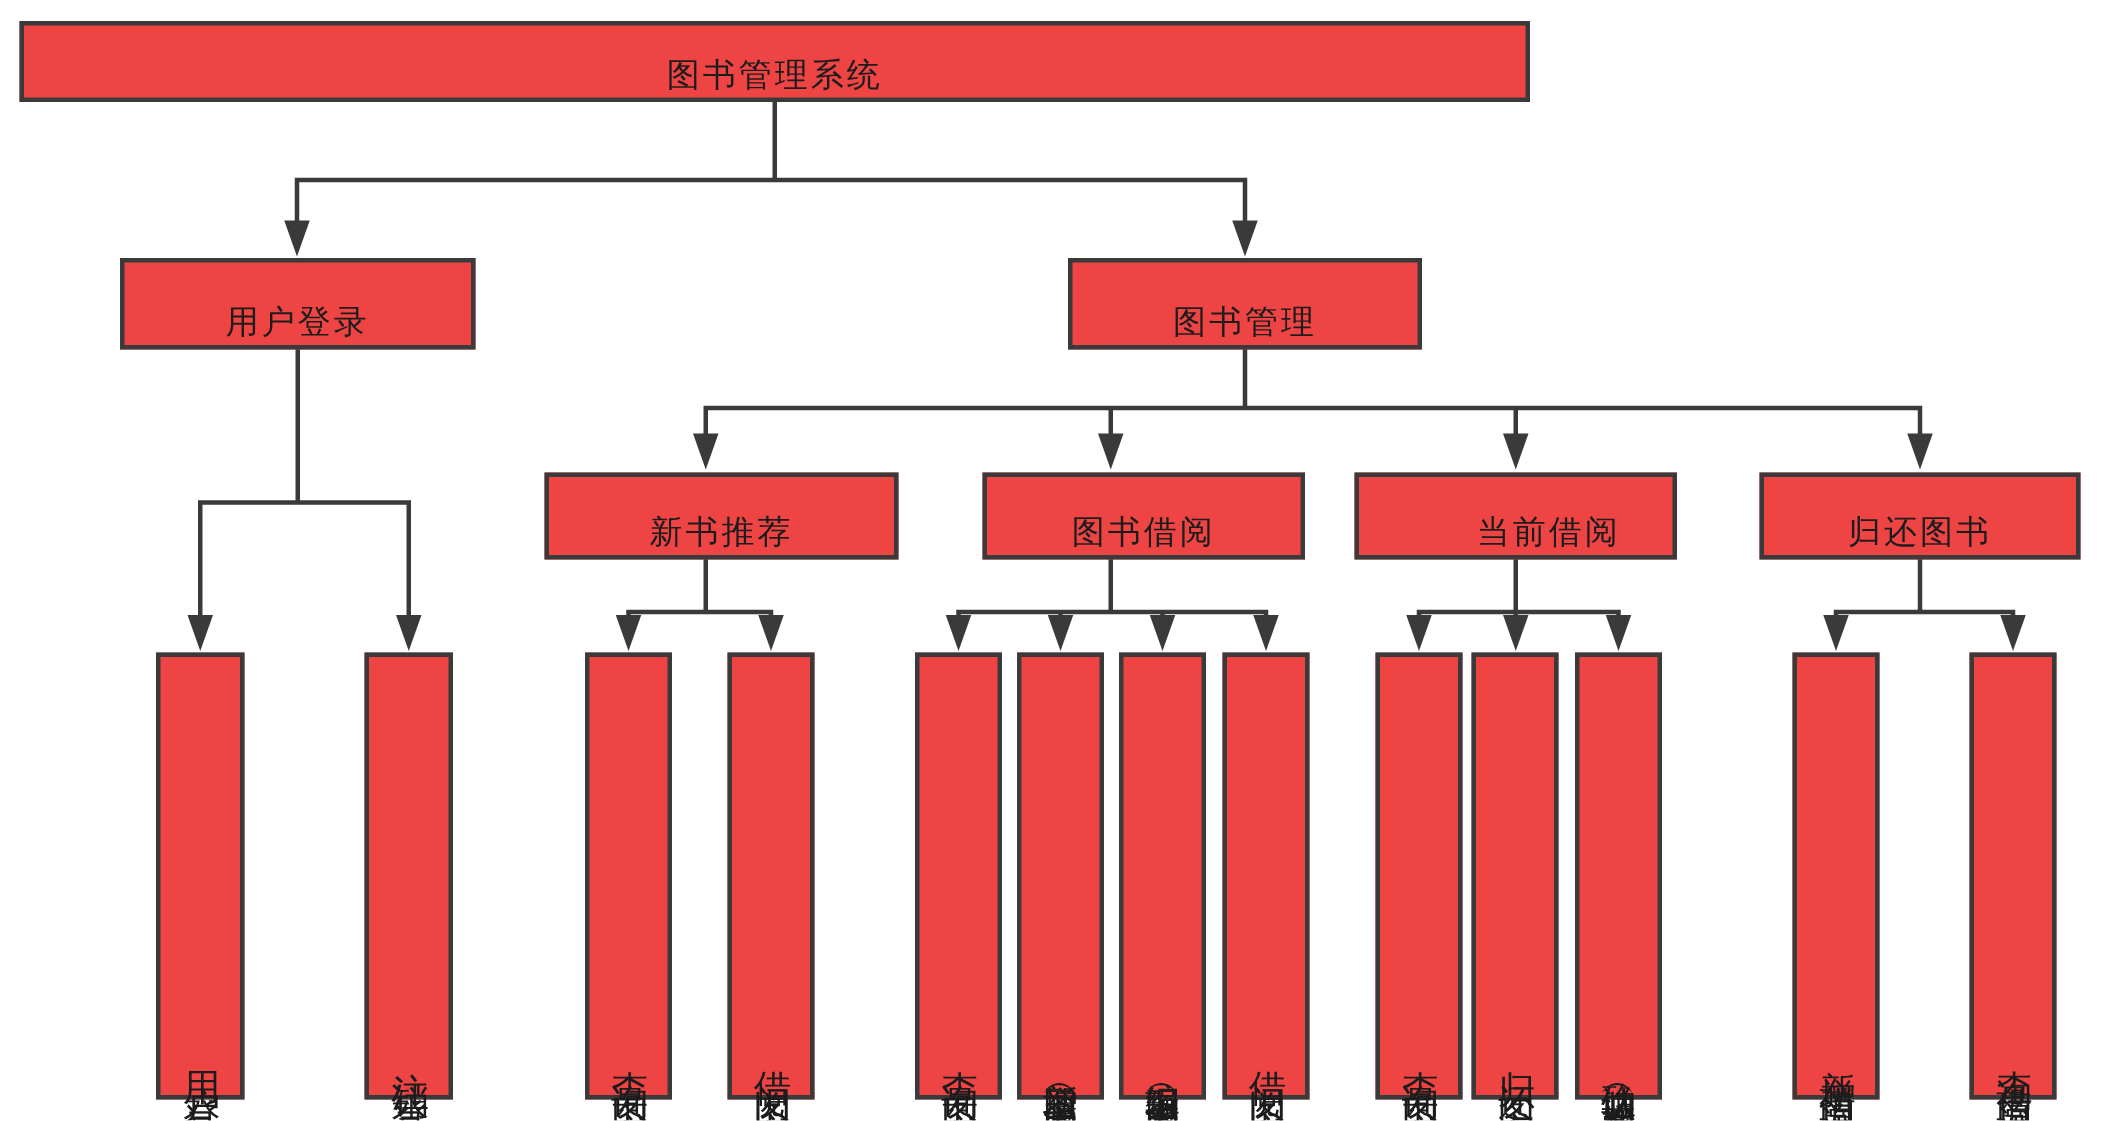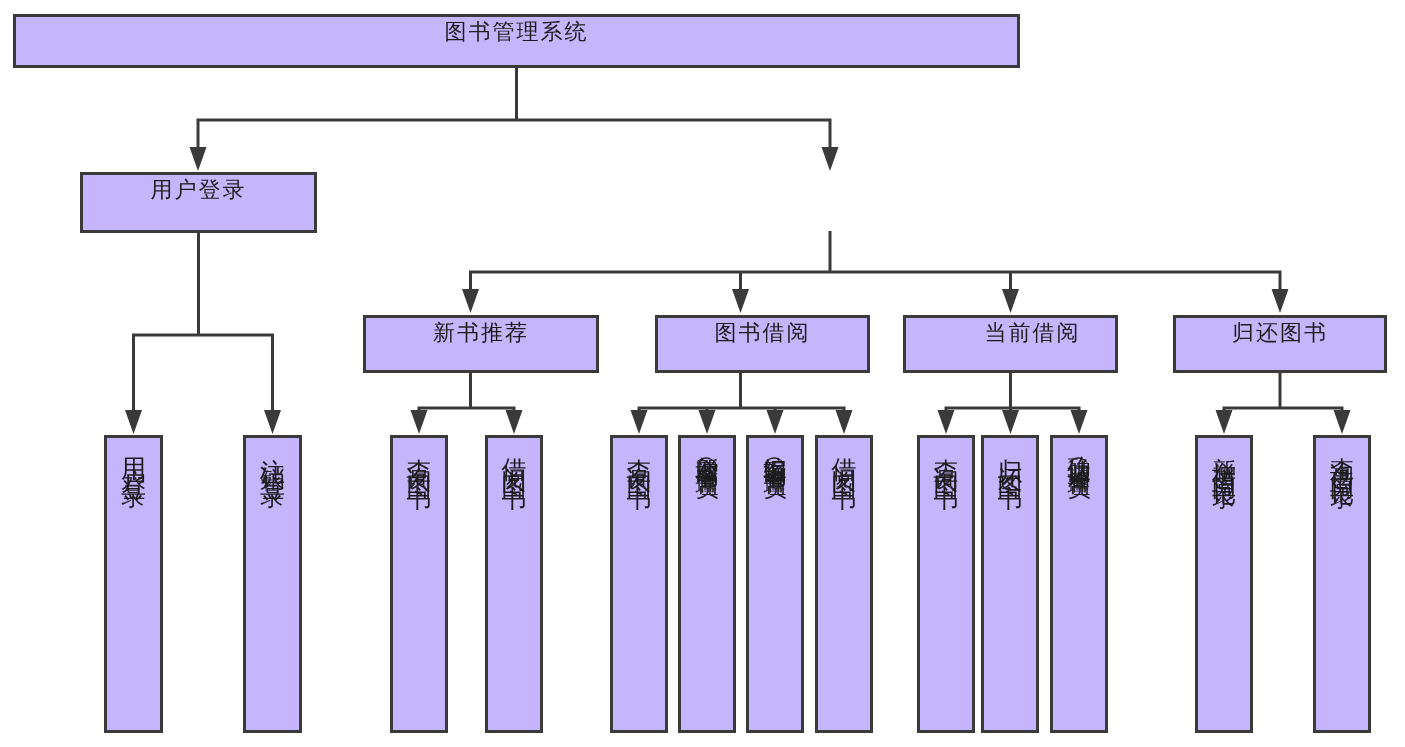--- a/index.html
+++ b/index.html
@@ -2,22 +2,22 @@
 <html><head>
 <meta charset="utf-8">
 <style>
   html,body{margin:0;padding:0;background:#ffffff;}
   .canvas{
     position:relative;width:1405px;height:747px;background:#ffffff;overflow:hidden;
     font-family:"Liberation Sans","DejaVu Sans",sans-serif;color:#1c1c1c;
   }
   .connectors{position:absolute;left:0;top:0;z-index:1;}
   .node{
-    position:absolute;background:#c4b5fd;border:3px solid #3a3a3a;box-sizing:border-box;
-    display:flex;align-items:flex-start;justify-content:center;z-index:2;
+    position:absolute;background:#ef4444;border:3px solid #3a3a3a;box-sizing:border-box;
+    display:flex;align-items:flex-end;justify-content:center;z-index:2;
   }
   .hlabel{font-size:22px;letter-spacing:2px;white-space:nowrap;}
   .vlabel{
     writing-mode:vertical-rl;text-orientation:mixed;
     font-size:25px;letter-spacing:9px;line-height:1;white-space:nowrap;
   }
   .vlabel.mid{font-size:24px;letter-spacing:6px;}
   .vlabel.tight{font-size:23px;letter-spacing:3px;}
   .watermark{
     position:absolute;right:5px;bottom:5px;z-index:5;
@@ -69,20 +69,23 @@
     </g>
   </svg>
 
   <div class="node" style="left:13px;top:14px;width:1007px;height:54px;">
     <span class="hlabel">图书管理系统</span>
   </div>
 
   <div class="node" style="left:80px;top:172px;width:237px;height:61px;">
     <span class="hlabel">用户登录</span>
   </div>
+  <div class="node" style="left:712px;top:172px;width:236px;height:61px;">
+    <span class="hlabel">图书管理</span>
+  </div>
 
   <div class="node" style="left:363px;top:315px;width:236px;height:58px;">
     <span class="hlabel">新书推荐</span>
   </div>
   <div class="node" style="left:655px;top:315px;width:215px;height:58px;">
     <span class="hlabel">图书借阅</span>
   </div>
   <div class="node" style="left:903px;top:315px;width:215px;height:58px;padding-left:44px;">
     <span class="hlabel">当前借阅</span>
   </div>

